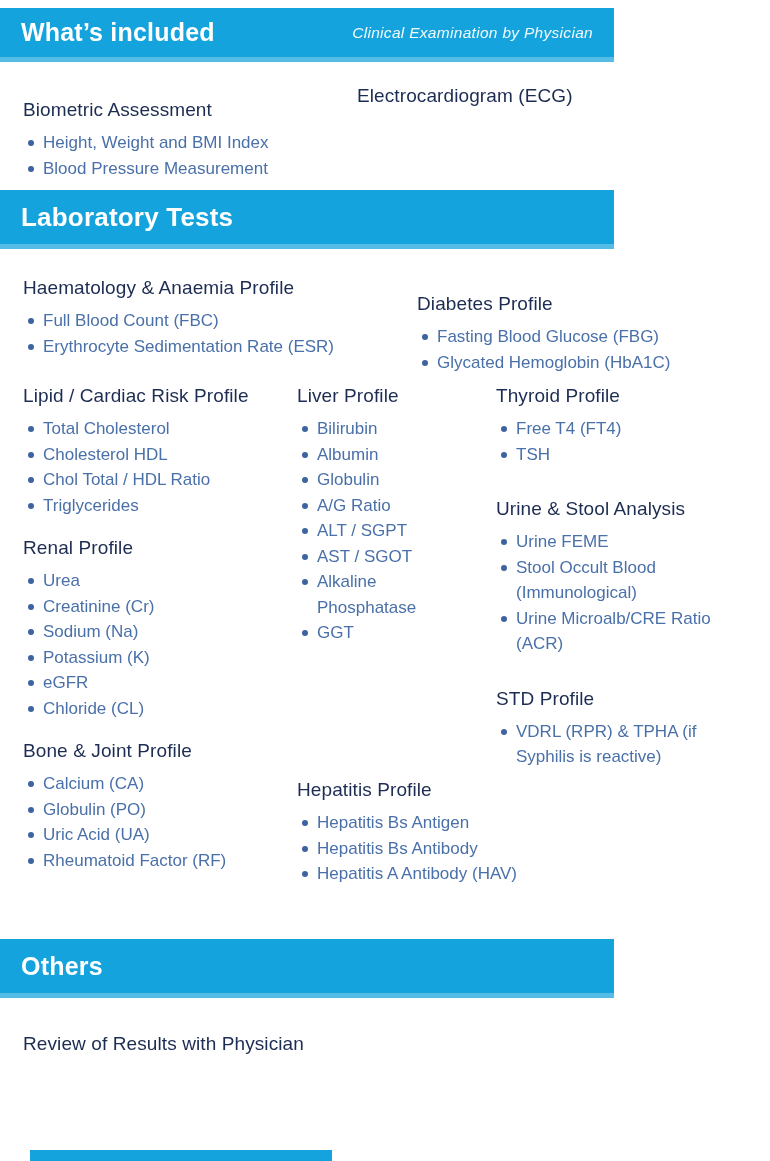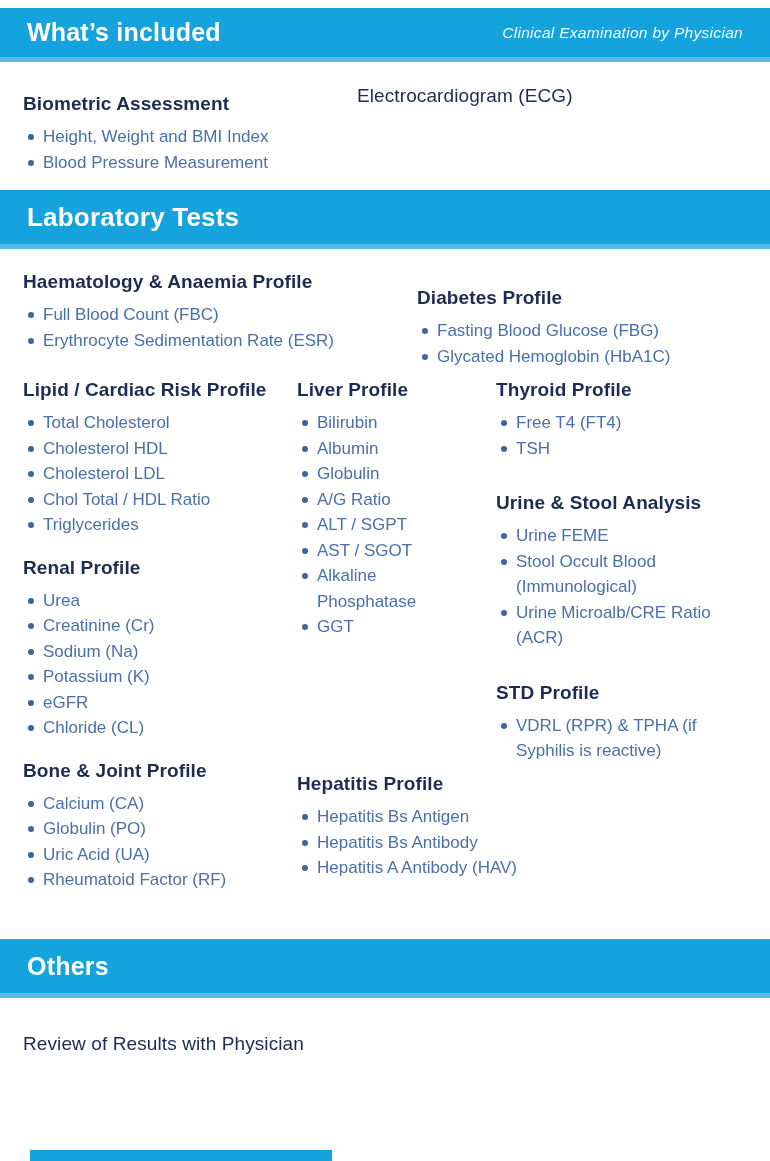--- a/index.html
+++ b/index.html
@@ -3,42 +3,42 @@
 <meta charset="utf-8">
 <style>
   html,body{margin:0;padding:0;}
   body{
     width:770px;height:1161px;position:relative;overflow:hidden;
     background:#ffffff;
     font-family:"Liberation Sans", sans-serif;
     -webkit-font-smoothing:antialiased;
   }
   .banner{
-    position:absolute;left:0;width:770px;
+    position:absolute;left:0;width:614px;
     background:var(--banner,#14a3dc);
     color:#ffffff;
     display:flex;align-items:center;justify-content:space-between;
-    box-sizing:border-box;padding:0 27px;
+    box-sizing:border-box;padding:0 21px;
     border-bottom:5px solid rgba(255,255,255,.28);
     text-align:center;
   }
   .banner-title{font-weight:700;letter-spacing:.2px;}
   #header-banner{top:8px;height:54px;}
   #header-banner .banner-title{font-size:25px;}
   .banner-note{font-style:italic;font-size:15.5px;letter-spacing:.3px;color:#f2fafd;}
   #lab-banner{top:190px;height:59px;}
   #lab-banner .banner-title{font-size:26px;}
   #others-banner{top:939px;height:59px;}
   #others-banner .banner-title{font-size:25px;}
 
   .abs{position:absolute;box-sizing:border-box;}
 
   .group-heading{
-    font-size:19px;font-weight:700;color:var(--navy,#1d2c52);
-    line-height:28px;margin:8px 0 6px 0;letter-spacing:.1px;
+    font-size:19px;font-weight:400;color:var(--navy,#1d2c52);
+    line-height:28px;margin:14px 0 6px 0;letter-spacing:.1px;
   }
   .items{list-style:none;margin:0;padding:0;}
   .item{
     position:relative;padding-left:20px;
     font-size:17px;line-height:25.5px;color:var(--item,#4a70a9);
   }
   .item::before{
     content:"";position:absolute;left:5px;top:10px;
     width:6px;height:6px;border-radius:50%;
     background:var(--dot,#3d63a0);
@@ -90,21 +90,20 @@
       <li class="item">Glycated Hemoglobin (HbA1C)</li>
     </ul>
   </div>
 
 <div class="abs" id="lab-col1" style="left:23px;top:368px;width:272px">
   <div class="group">
       <div class="group-heading">Lipid / Cardiac Risk Profile</div>
       <ul class="items">
         <li class="item">Total Cholesterol</li>
         <li class="item">Cholesterol HDL</li>
-        <li class="item">Cholesterol LDL</li>
         <li class="item">Chol Total / HDL Ratio</li>
         <li class="item">Triglycerides</li>
       </ul>
     </div>
   <div class="group">
       <div class="group-heading">Renal Profile</div>
       <ul class="items">
         <li class="item">Urea</li>
         <li class="item">Creatinine (Cr)</li>
         <li class="item">Sodium (Na)</li>

